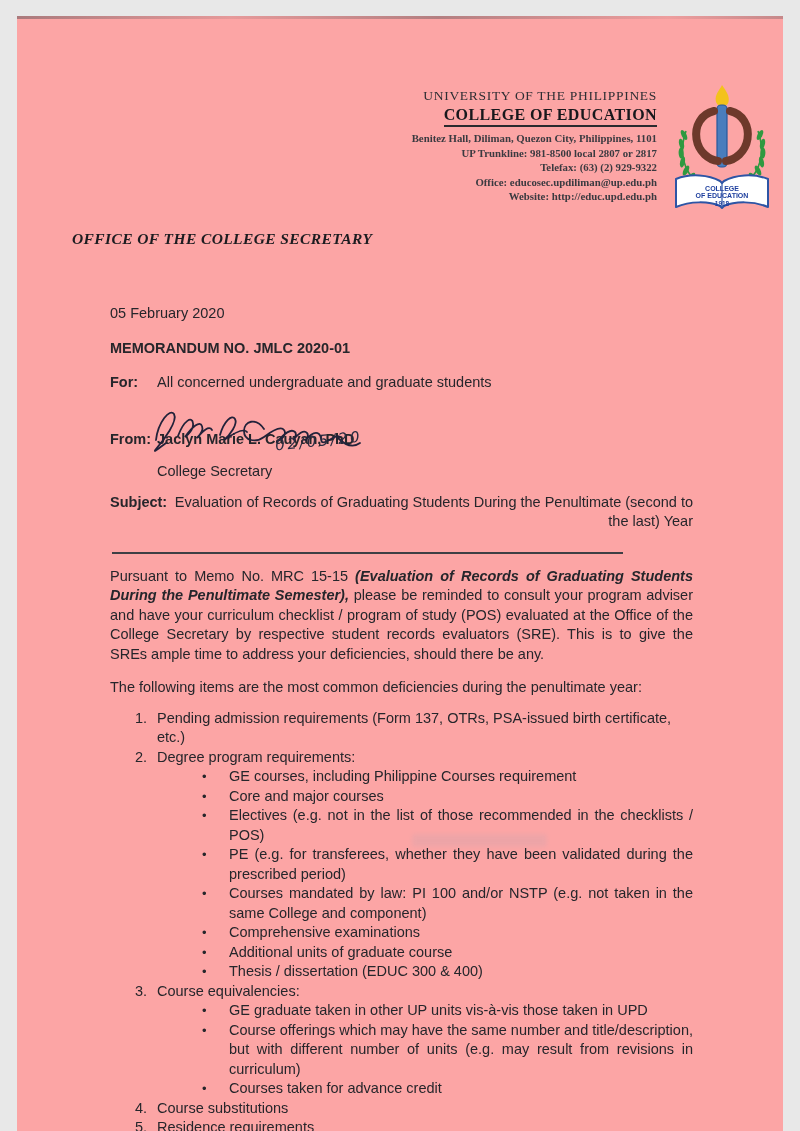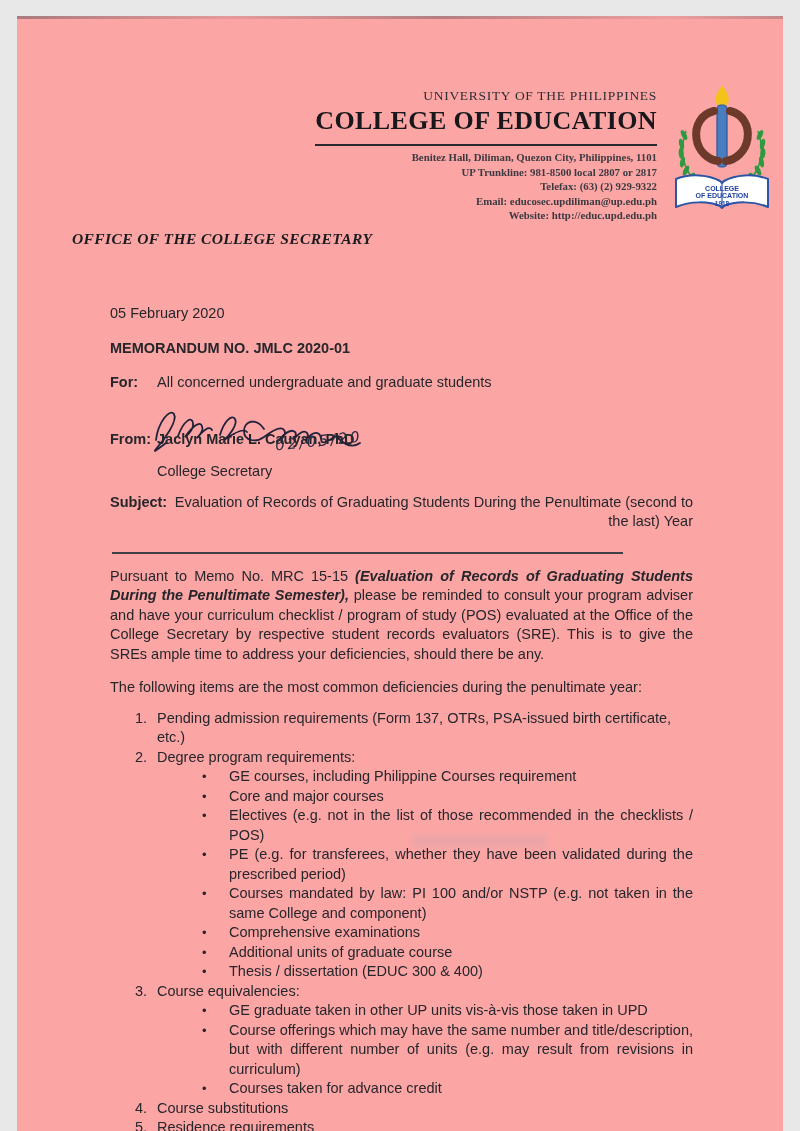--- a/index.html
+++ b/index.html
@@ -13,22 +13,22 @@
     position:absolute; top:0; left:0; right:0; height:3px;
     background:linear-gradient(90deg, rgba(70,70,75,.45), rgba(70,70,75,.12) 28%, rgba(70,70,75,.4) 55%, rgba(70,70,75,.08) 85%, rgba(70,70,75,.3));
   }
   
   .letterhead-text {
     position:absolute; top:72px; left:0; width:640px; text-align:right;
     font-family:"Liberation Serif", serif;
   }
   .university { font-size:13.5px; letter-spacing:.7px; color:#2e2e33; }
   .college {
-    display:inline-block; font-size:26px; font-weight:700; letter-spacing:.4px;
-    color:#18181c; border-bottom:2.5px solid #2a2a2e; padding-bottom:8px; margin-top:2px;
+    display:inline-block; font-size:16px; font-weight:700; letter-spacing:.4px;
+    color:#18181c; border-bottom:2.5px solid #2a2a2e; padding-bottom:1px; margin-top:2px;
   }
   .addr { font-size:10.8px; line-height:14.5px; color:#3a3a40;font-weight:bold; }
   .addr.first { margin-top:4px; }
   .logo { position:absolute; top:64px; left:650px; width:110px; height:140px; }
   
   .content { padding:213px 90px 0 55px; }
   .office-line {
     font-family:"Liberation Serif", serif; font-weight:700; font-size:15.5px;
     letter-spacing:.4px; color:#1c1c20; line-height:19px;font-style:italic;
   }
@@ -71,21 +71,21 @@
 <div class="page">
   <div class="scan-edge"></div>
 
   <header>
     <div class="letterhead-text">
       <div class="university">UNIVERSITY OF THE PHILIPPINES</div>
       <div><span class="college">COLLEGE OF EDUCATION</span></div>
       <div class="addr first">Benitez Hall, Diliman, Quezon City, Philippines, 1101</div>
       <div class="addr">UP Trunkline: 981-8500 local 2807 or 2817</div>
       <div class="addr">Telefax: (63) (2) 929-9322</div>
-      <div class="addr">Email: educosec.updiliman@up.edu.ph</div>
+      <div class="addr">Office: educosec.updiliman@up.edu.ph</div>
       <div class="addr">Website: http://educ.upd.edu.ph</div>
     </div>
 
     <div class="logo">
       <svg viewBox="0 0 110 134" width="110" height="140">
 
         <path d="M55,2 C59,8 63,13 61.5,19 C60,25 50,25 48.8,18 C47.8,11.5 52,8 55,2 Z" fill="#f3c21b"></path>
 
         <rect x="50" y="22" width="10" height="62" rx="4" fill="#4a7dbd" stroke="#27589b" stroke-width="1.2"></rect>
 

